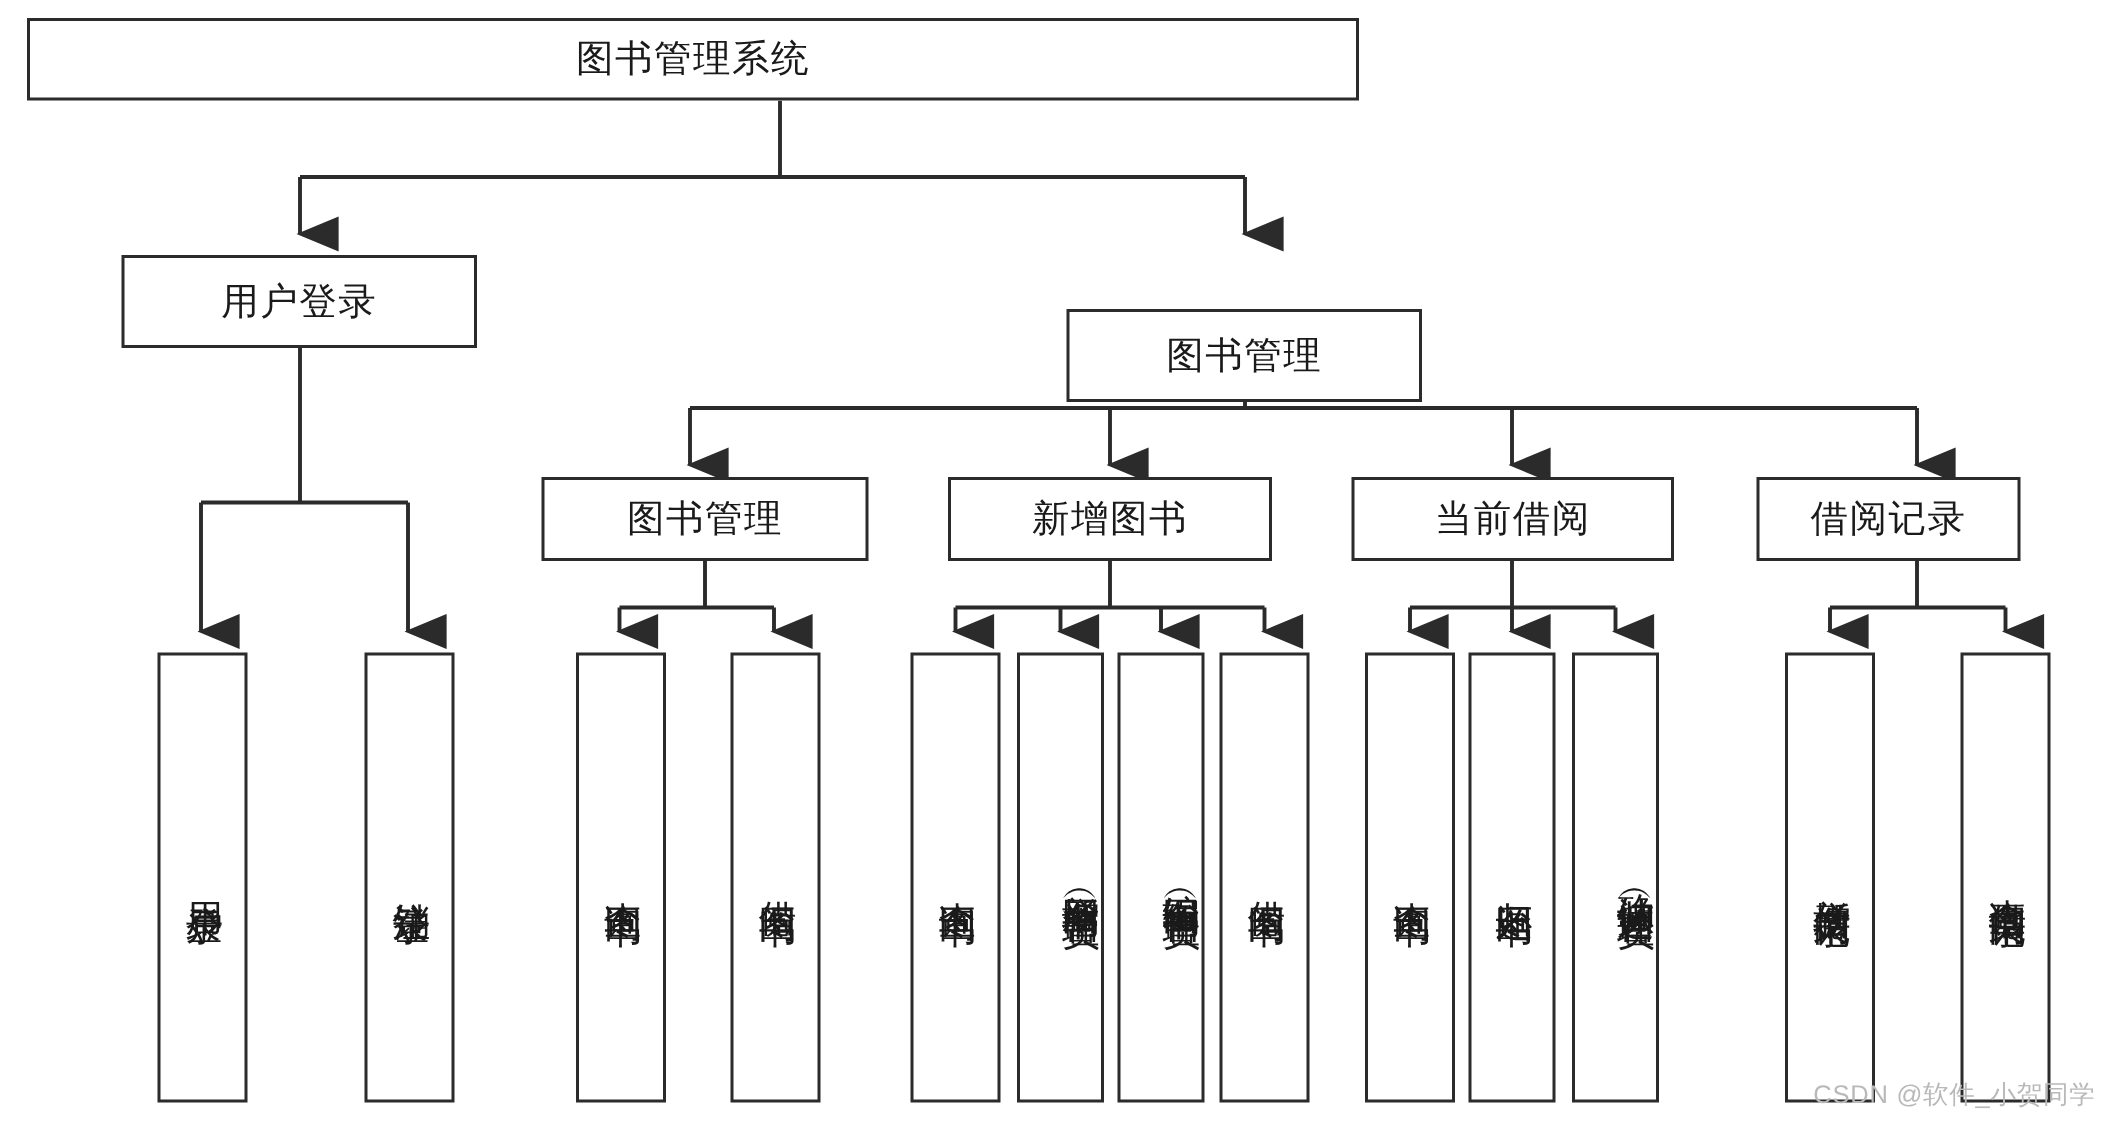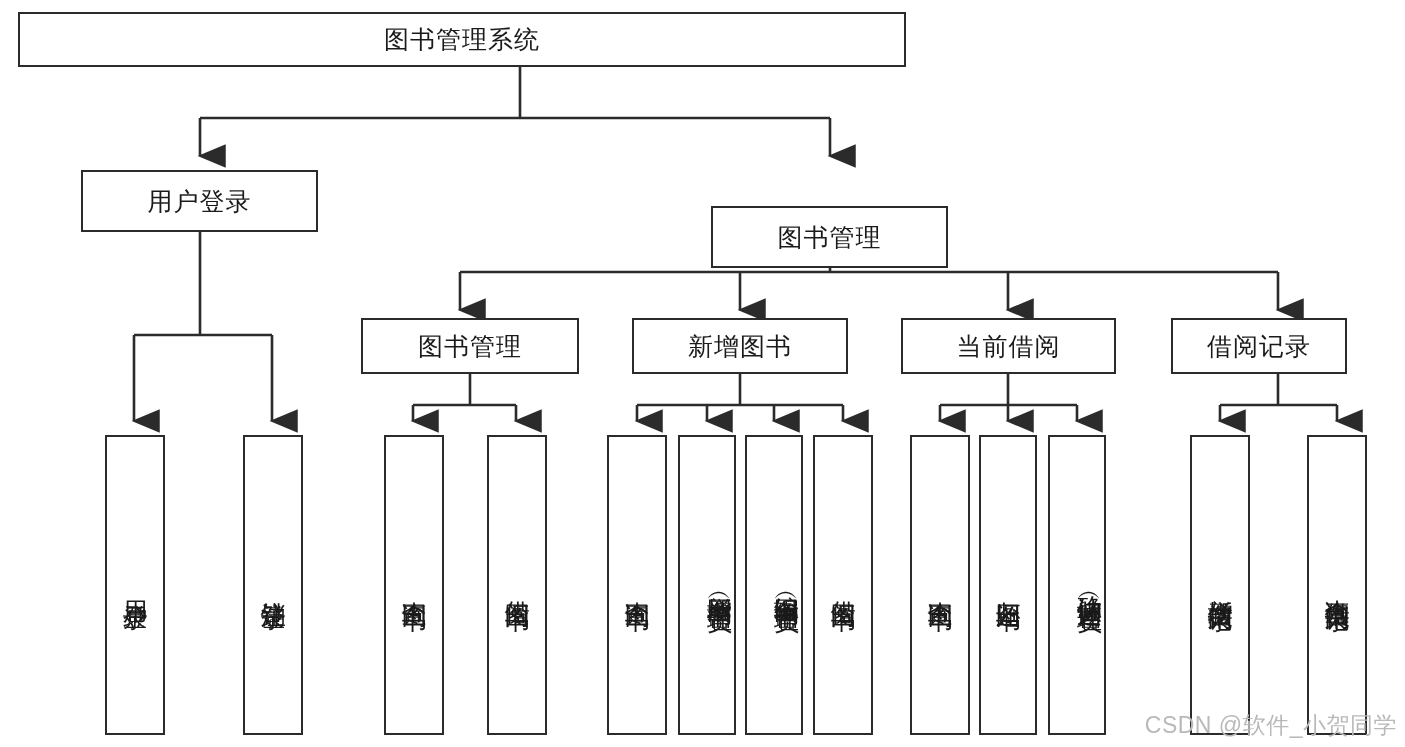--- a/index.html
+++ b/index.html
@@ -53,21 +53,21 @@
   .node.vert.top-align {
     align-items: flex-start;
   }
   .node-label {
     display: block;
   }
   #watermark {
     position: absolute;
     right: 8px;
     bottom: 6px;
-    font-size: 23px;
+    font-size: 17px;
     color: #b9b9b9;
     letter-spacing: 0.5px;
     white-space: nowrap;
     user-select: none;
   }
 </style>
 </head>
 <body>
 
 <div id="canvas">

